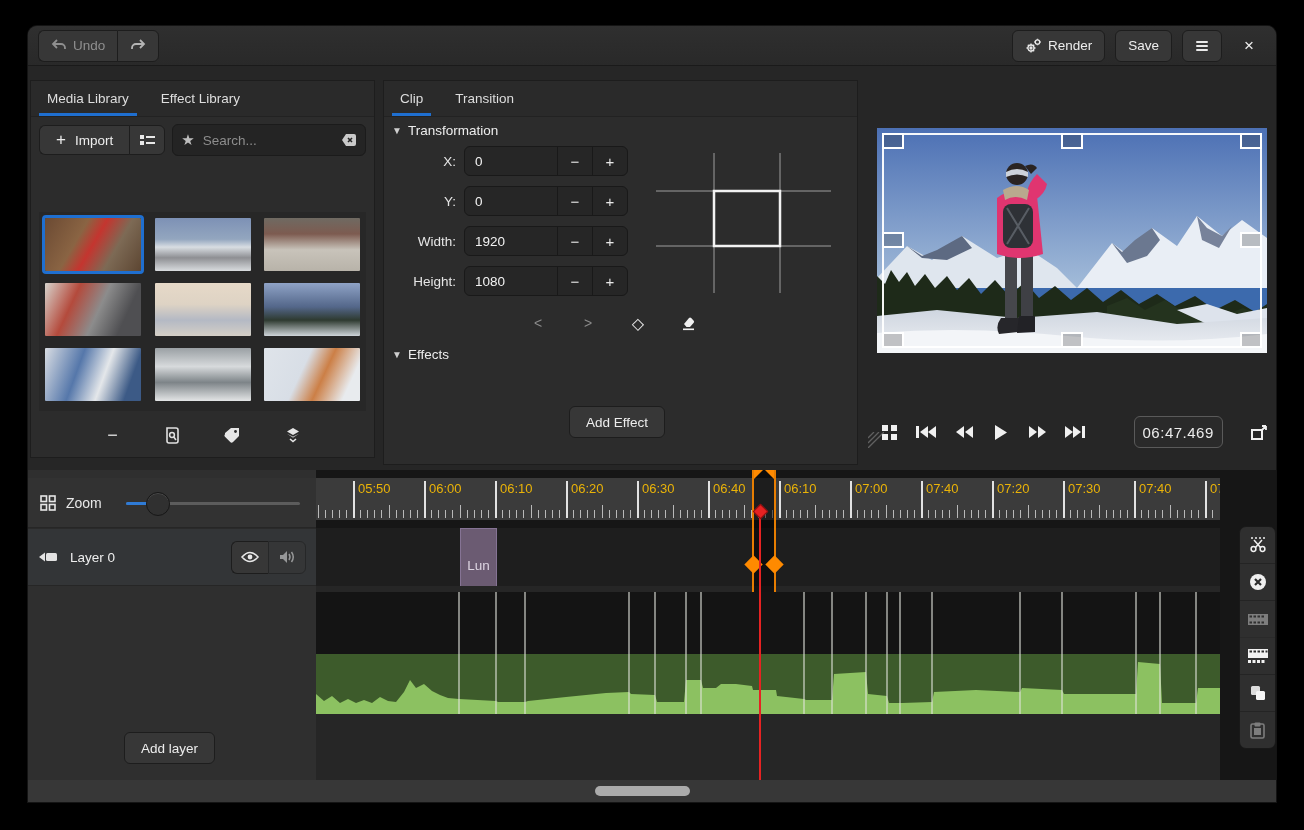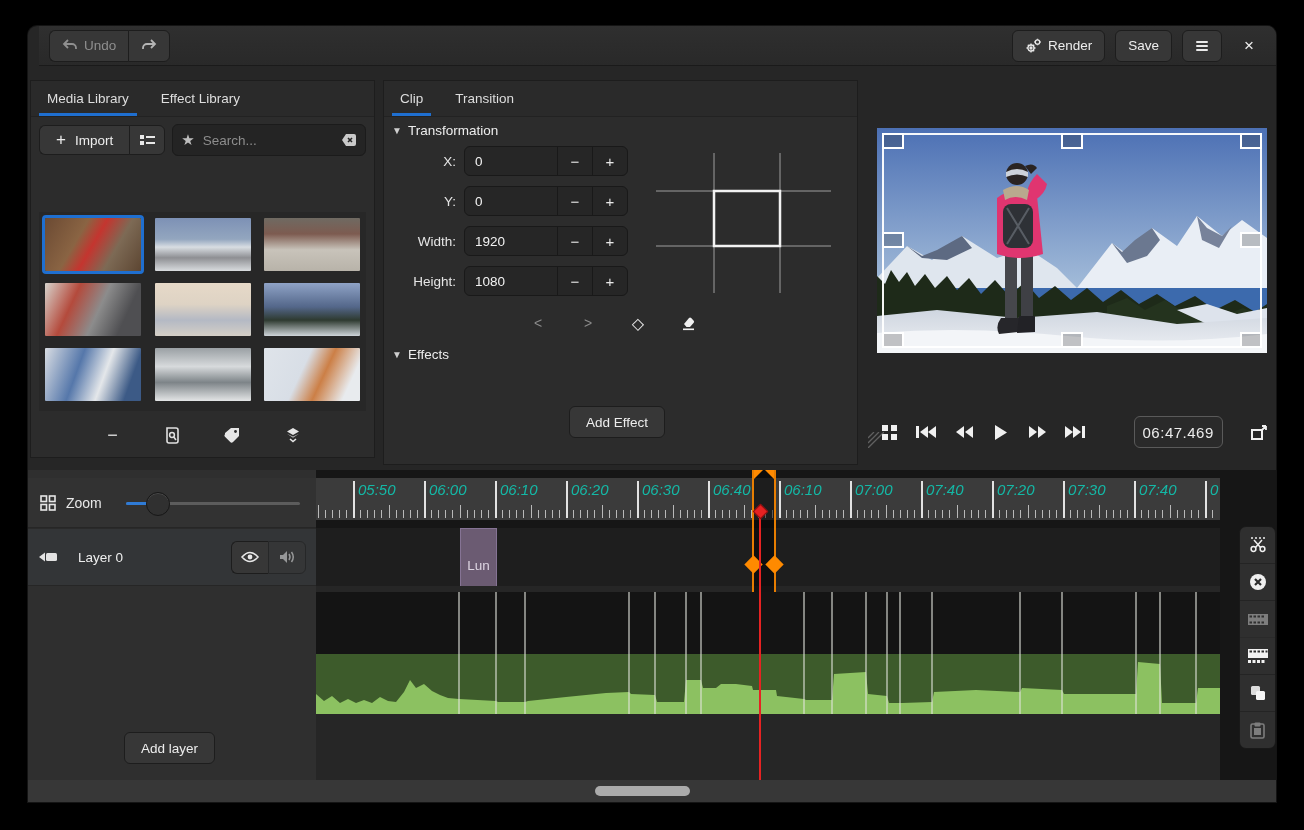--- a/index.html
+++ b/index.html
@@ -3,21 +3,21 @@
 <meta charset="utf-8">
 <style>
   html,body{margin:0;padding:0;background:#000;}
   .stage{position:relative;width:1304px;height:830px;background:#000;overflow:hidden;
          font-family:"Liberation Sans",sans-serif;color:#e8e8e8;font-size:13.5px;
          -webkit-font-smoothing:antialiased;}
   .window{position:absolute;left:28px;top:26px;width:1248px;height:776px;background:#262626;
           border-radius:9px 9px 0 0;box-shadow:0 0 0 1px #141414;overflow:hidden;}
 
   
-  .headerbar{position:absolute;left:11px;top:0;right:0;height:40px;
+  .headerbar{position:absolute;left:0;top:0;right:0;height:40px;
              background:linear-gradient(#2f2f2f,#292929);border-bottom:1px solid #1a1a1a;
              display:flex;align-items:center;padding:0 10px;box-sizing:border-box;}
   .hgroup{display:flex;}
   .hbtn{height:30px;background:#373737;border:1px solid #1d1d1d;color:#ededed;
         display:flex;align-items:center;gap:6px;padding:0 12px;font-size:13.5px;cursor:default;}
   .hbtn.first{border-radius:6px 0 0 6px;border-right:none;}
   .hbtn.last{border-radius:0 6px 6px 0;}
   .hbtn.single{border-radius:6px;}
   .hbtn.dim{color:#8f8f8f;}
   .win-title{position:absolute;left:300px;right:300px;text-align:center;font-weight:bold;
@@ -94,31 +94,31 @@
   .tl-leftcol{position:absolute;left:0;top:0;width:288px;height:310px;background:#2f2f2f;}
   .zoom-row{position:absolute;left:0;top:8px;width:288px;height:50px;background:#323232;
             display:flex;align-items:center;padding:0 12px;gap:10px;box-sizing:border-box;
             border-bottom:1px solid #262626;}
   .zoom-slider{position:relative;flex:1;height:22px;margin-left:14px;}
   .zs-track{position:absolute;left:0;right:4px;top:10px;height:3px;background:#5c5c5c;border-radius:2px;}
   .zs-fill{position:absolute;left:0;top:10px;height:3px;width:30px;background:#2f7bd6;border-radius:2px;}
   .zs-handle{position:absolute;left:20px;top:0;width:22px;height:22px;border-radius:50%;
              background:#303030;border:1px solid #171717;box-shadow:inset 0 1px 0 #4a4a4a;}
   .lhdr{position:absolute;left:0;width:288px;background:#333537;border-top:1px solid #2a2a2a;
-        border-bottom:1px solid #262626;box-sizing:border-box;display:flex;padding:0 10px;gap:20px;}
+        border-bottom:1px solid #262626;box-sizing:border-box;display:flex;padding:0 10px;gap:12px;}
   .lhdr .lname{color:#eeeeee;}
   .toggle-group{margin-left:auto;display:flex;}
   .tgl{width:36px;height:31px;background:#373737;border:1px solid #1d1d1d;display:flex;
        align-items:center;justify-content:center;}
   .tgl.first{border-radius:6px 0 0 6px;border-right:none;}
   .tgl.last{border-radius:0 6px 6px 0;}
   .ruler{position:absolute;left:288px;top:8px;width:904px;height:42px;background:#3b3b3b;overflow:hidden;}
   .tick{position:absolute;bottom:2px;width:1px;background:#b9b9b9;}
   .tick.major{top:3px;bottom:2px;width:2px;background:#e2e2e2;}
-  .tick-label{position:absolute;top:3px;color:#14b8a6;font-size:15px;white-space:nowrap;font-style:italic;}
+  .tick-label{position:absolute;top:3px;color:#eab308;font-size:13px;white-space:nowrap;}
   .track0{position:absolute;left:288px;top:58px;width:904px;height:58px;background:#1e1e1e;}
   .title-clip{position:absolute;top:0;height:74px;background:#6b5b72;border:1px solid #857394;
               box-sizing:border-box;display:flex;align-items:center;justify-content:center;
               color:#ddd5e2;overflow:hidden;}
   .rowgap{position:absolute;left:288px;top:116px;width:904px;height:6px;background:#262626;}
   .track1v{position:absolute;left:288px;top:122px;width:904px;height:62px;background:#141414;}
   .track1a{position:absolute;left:288px;top:184px;width:904px;height:60px;background:#3d5b2b;}
   .bounds{position:absolute;left:288px;top:122px;width:904px;height:122px;pointer-events:none;}
   .bline{position:absolute;top:0;bottom:0;width:2px;background:rgba(225,228,220,.55);}
   .selclip{position:absolute;top:0;height:122px;background:rgba(0,0,0,.5);border-left:2px solid rgba(255,138,0,.9);

